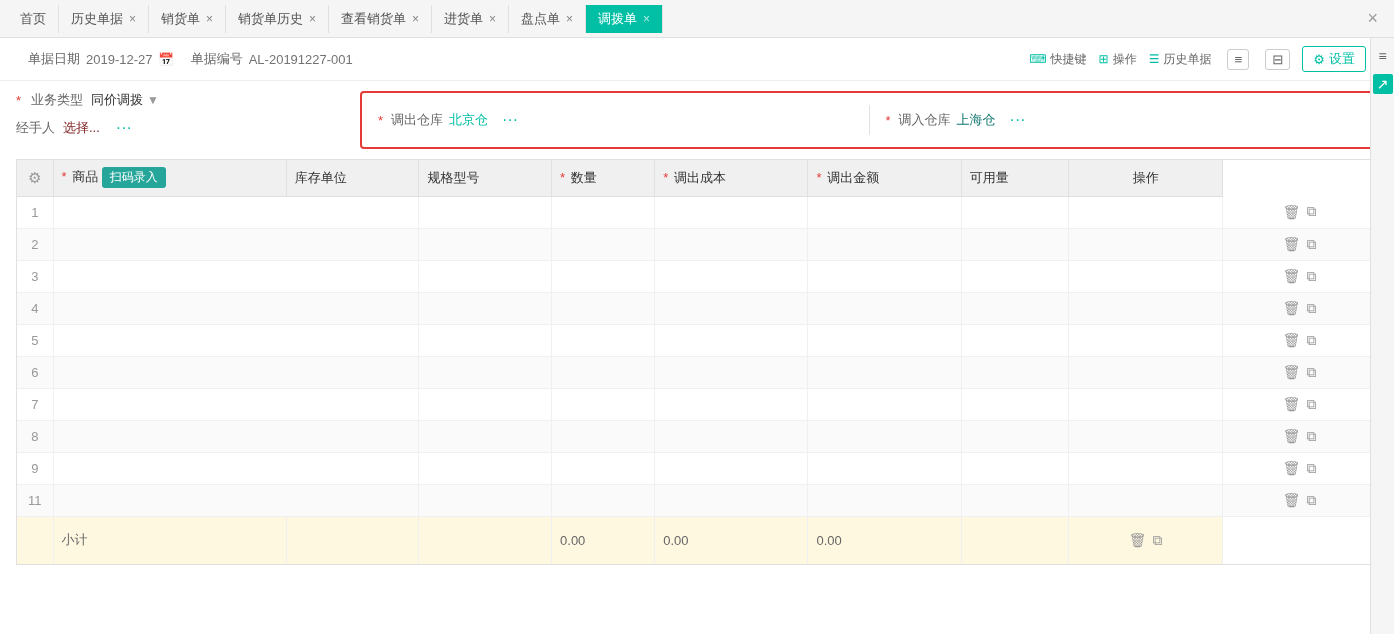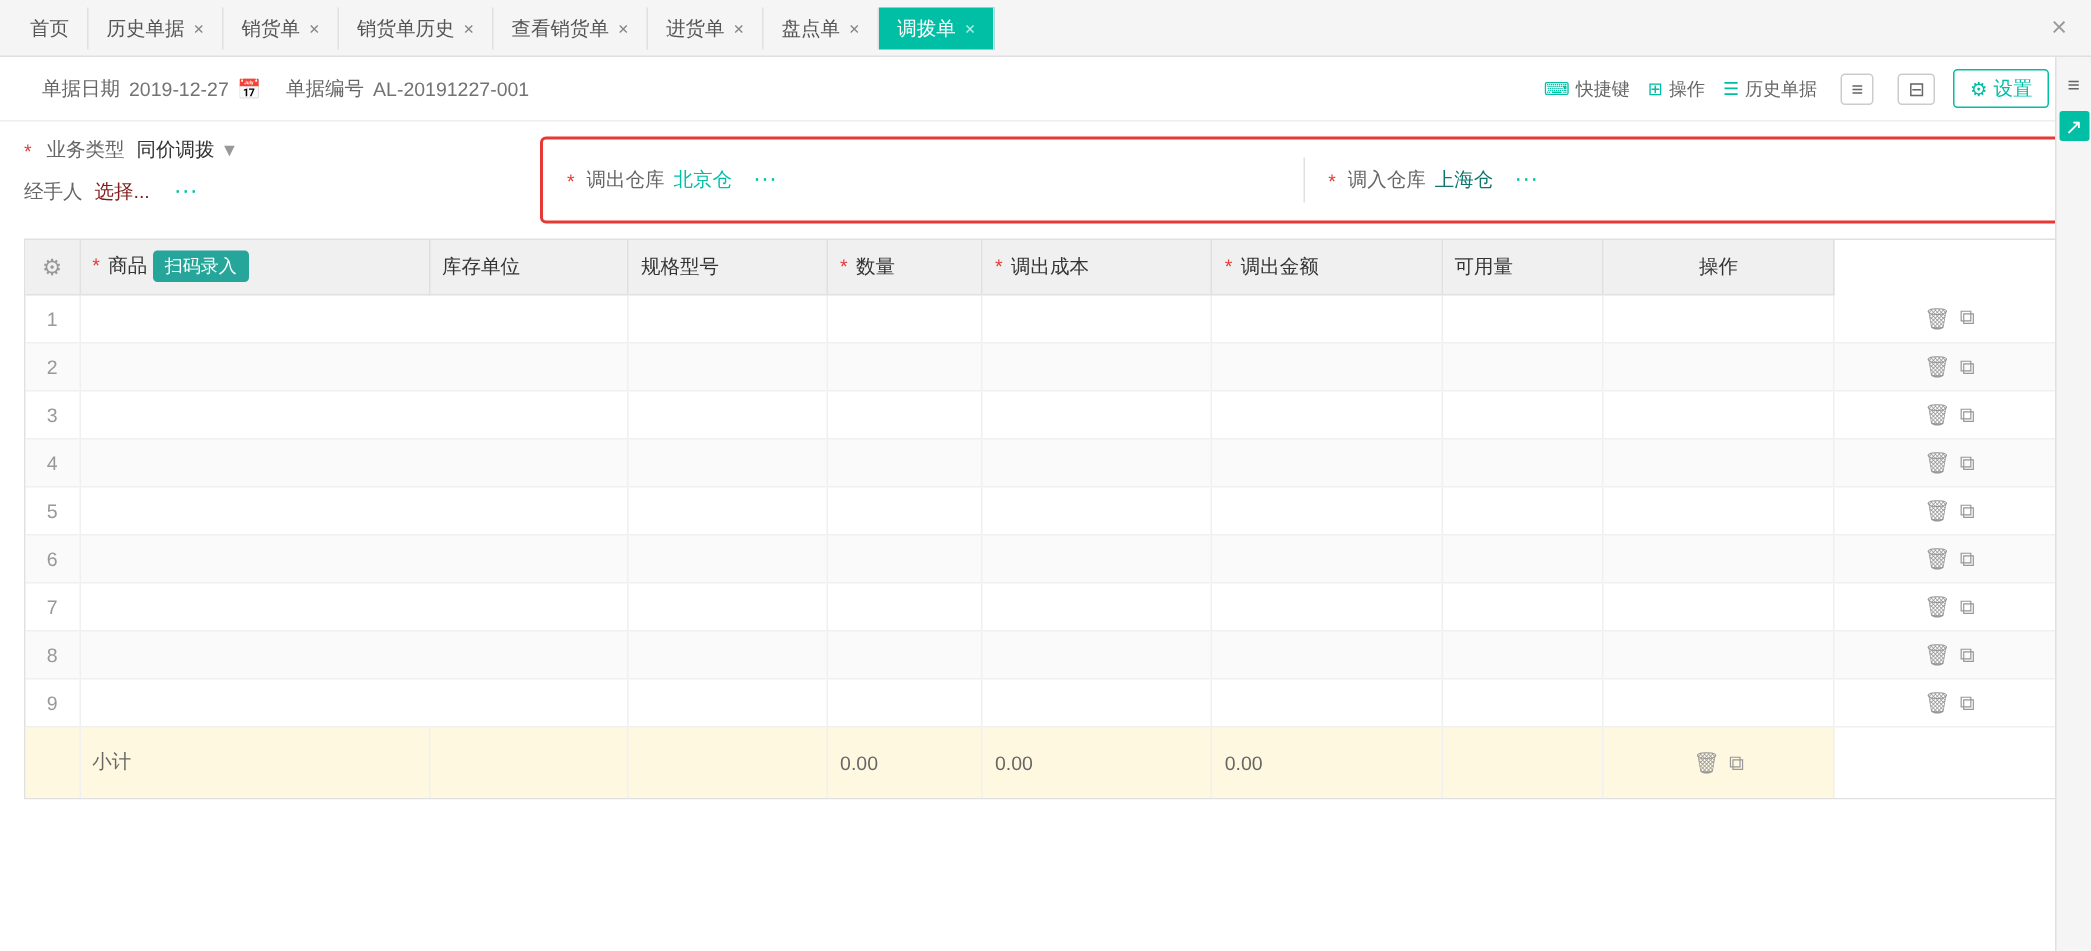--- a/index.html
+++ b/index.html
@@ -544,20 +544,36 @@
       <td></td>
       <td></td>
       <td></td>
       <td class="op-col">
         <div class="col-actions">
           <span class="icon-btn">🗑</span>
           <span class="icon-btn">⧉</span>
         </div>
       </td>
     </tr>
+        <tr>
+      <td class="row-num">11</td>
+      <td colspan="2"></td>
+      <td></td>
+      <td></td>
+      <td></td>
+      <td></td>
+      <td></td>
+      <td></td>
+      <td class="op-col">
+        <div class="col-actions">
+          <span class="icon-btn">🗑</span>
+          <span class="icon-btn">⧉</span>
+        </div>
+      </td>
+    </tr>
       </tbody>
     <tfoot>
       <tr>
         <td></td>
         <td>小计</td>
         <td></td>
         <td></td>
         <td>0.00</td>
         <td>0.00</td>
         <td>0.00</td>

